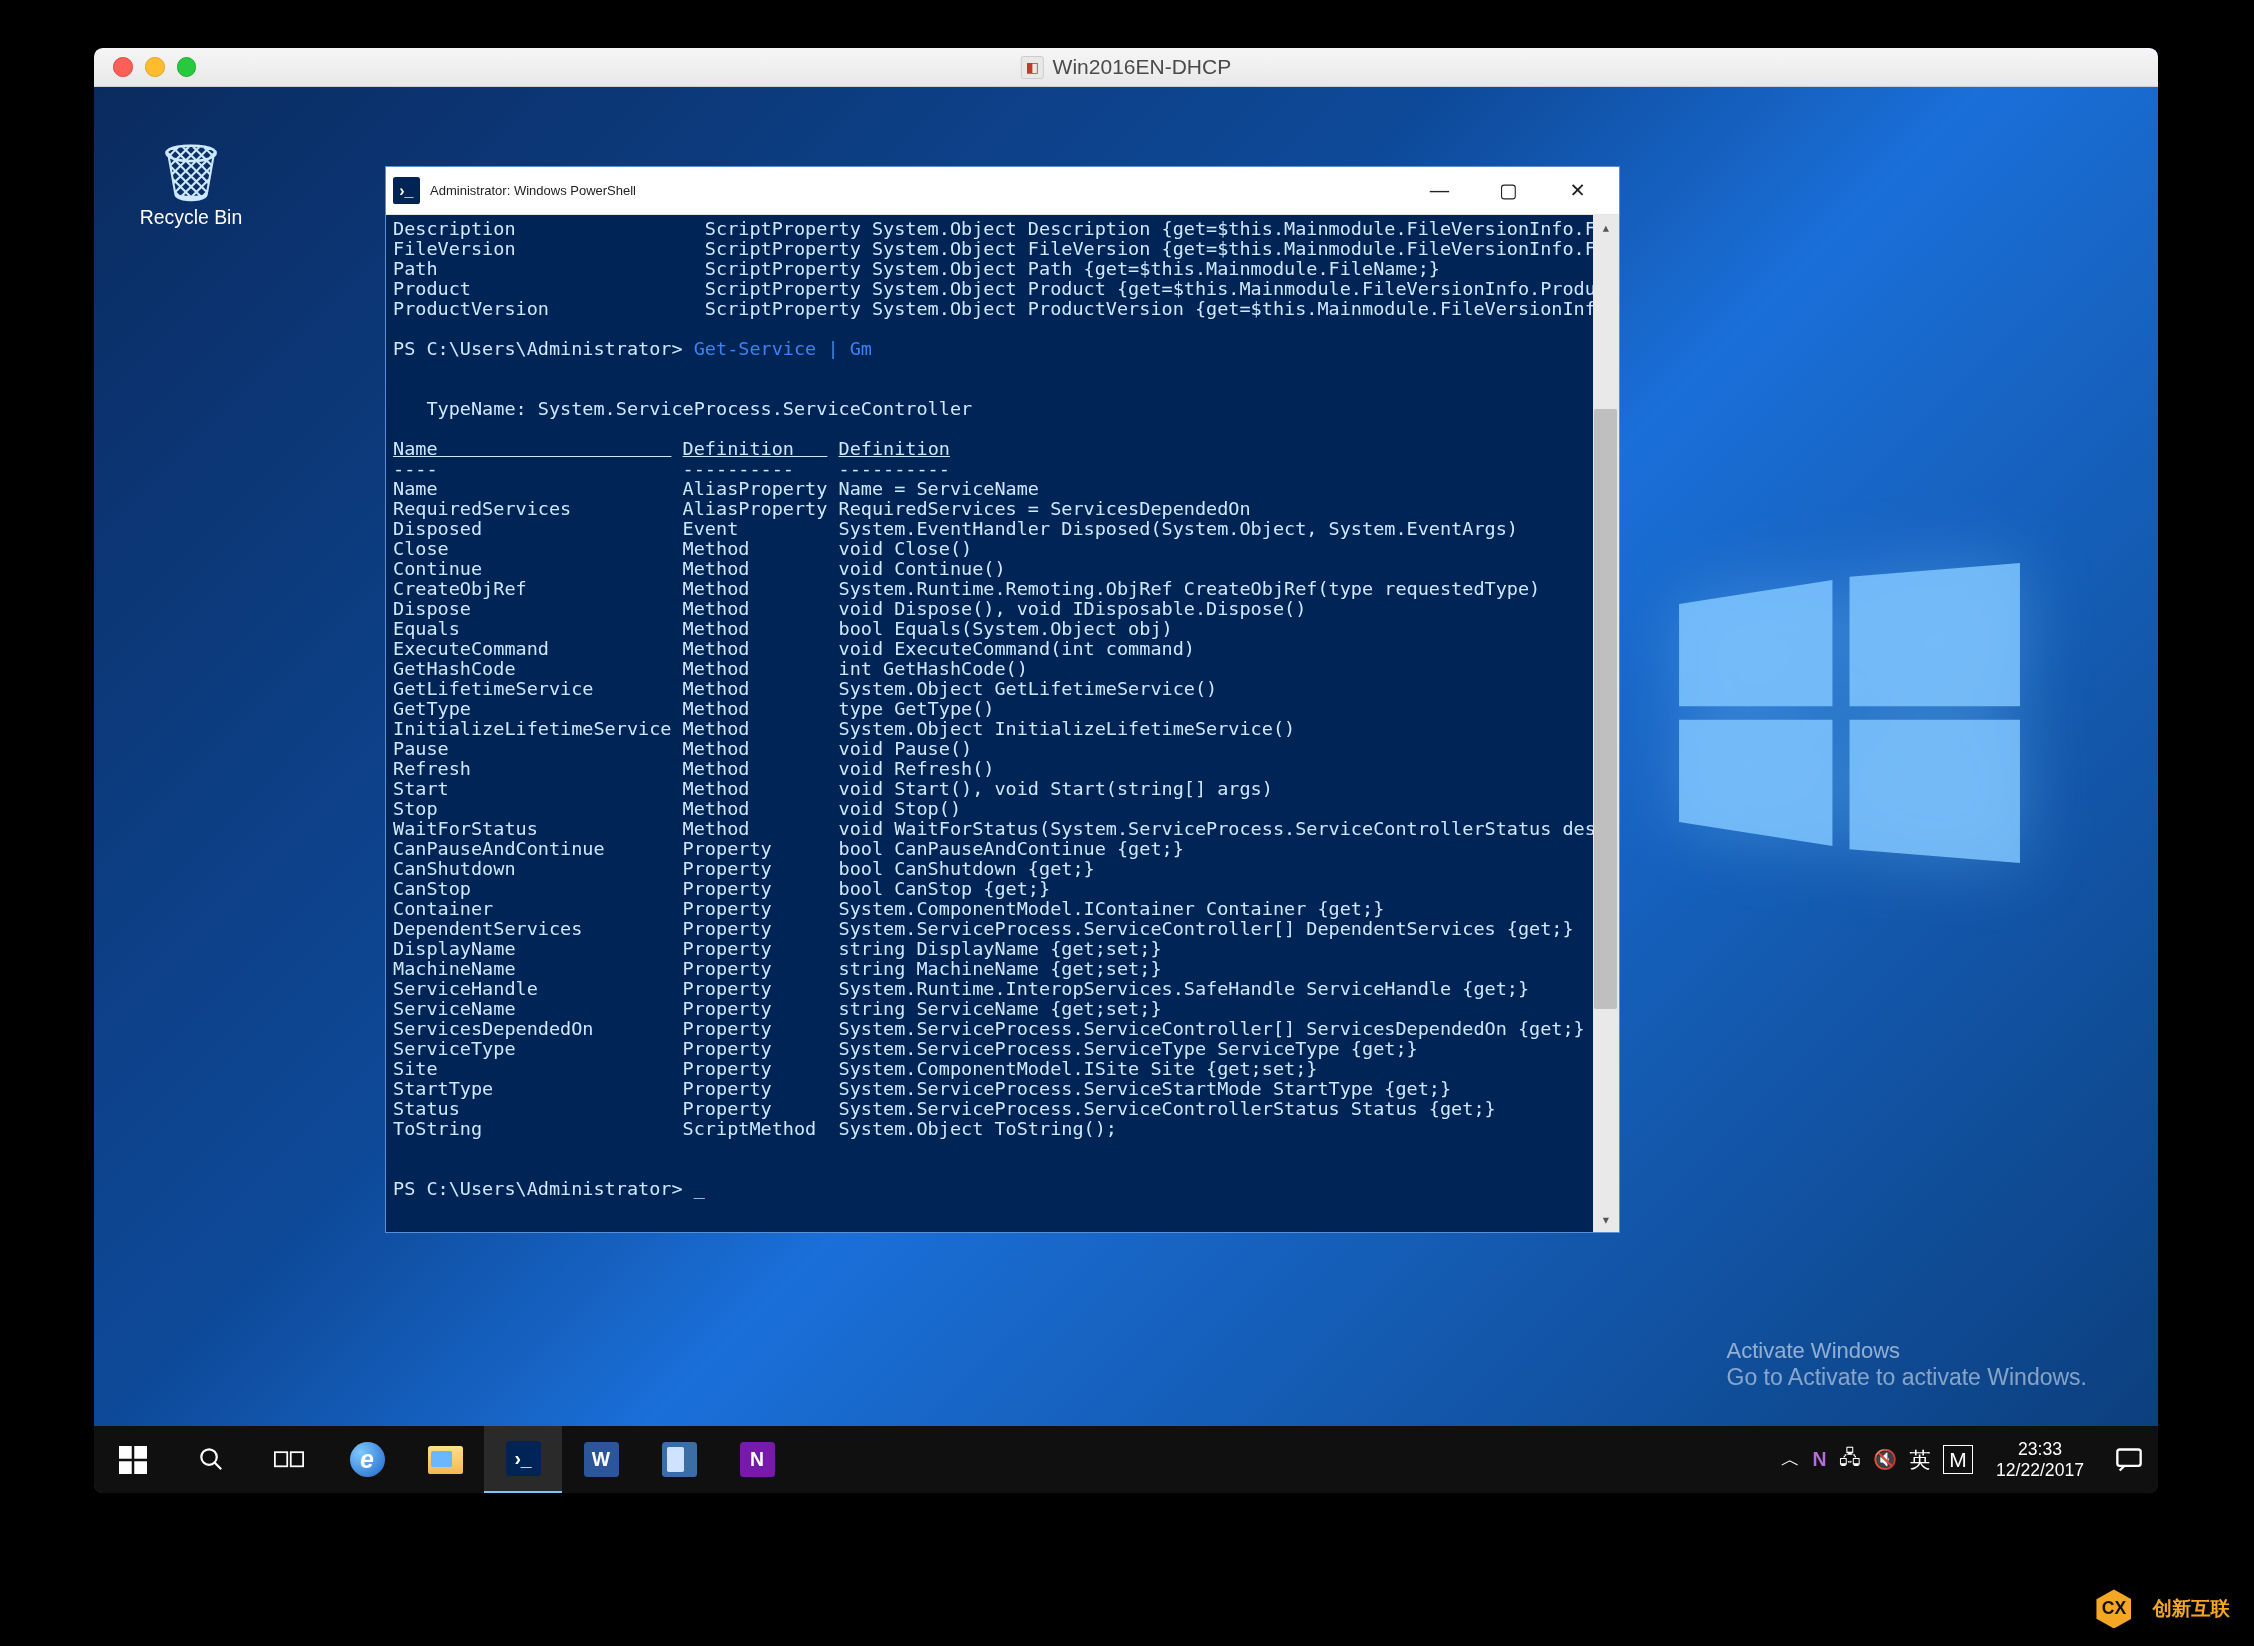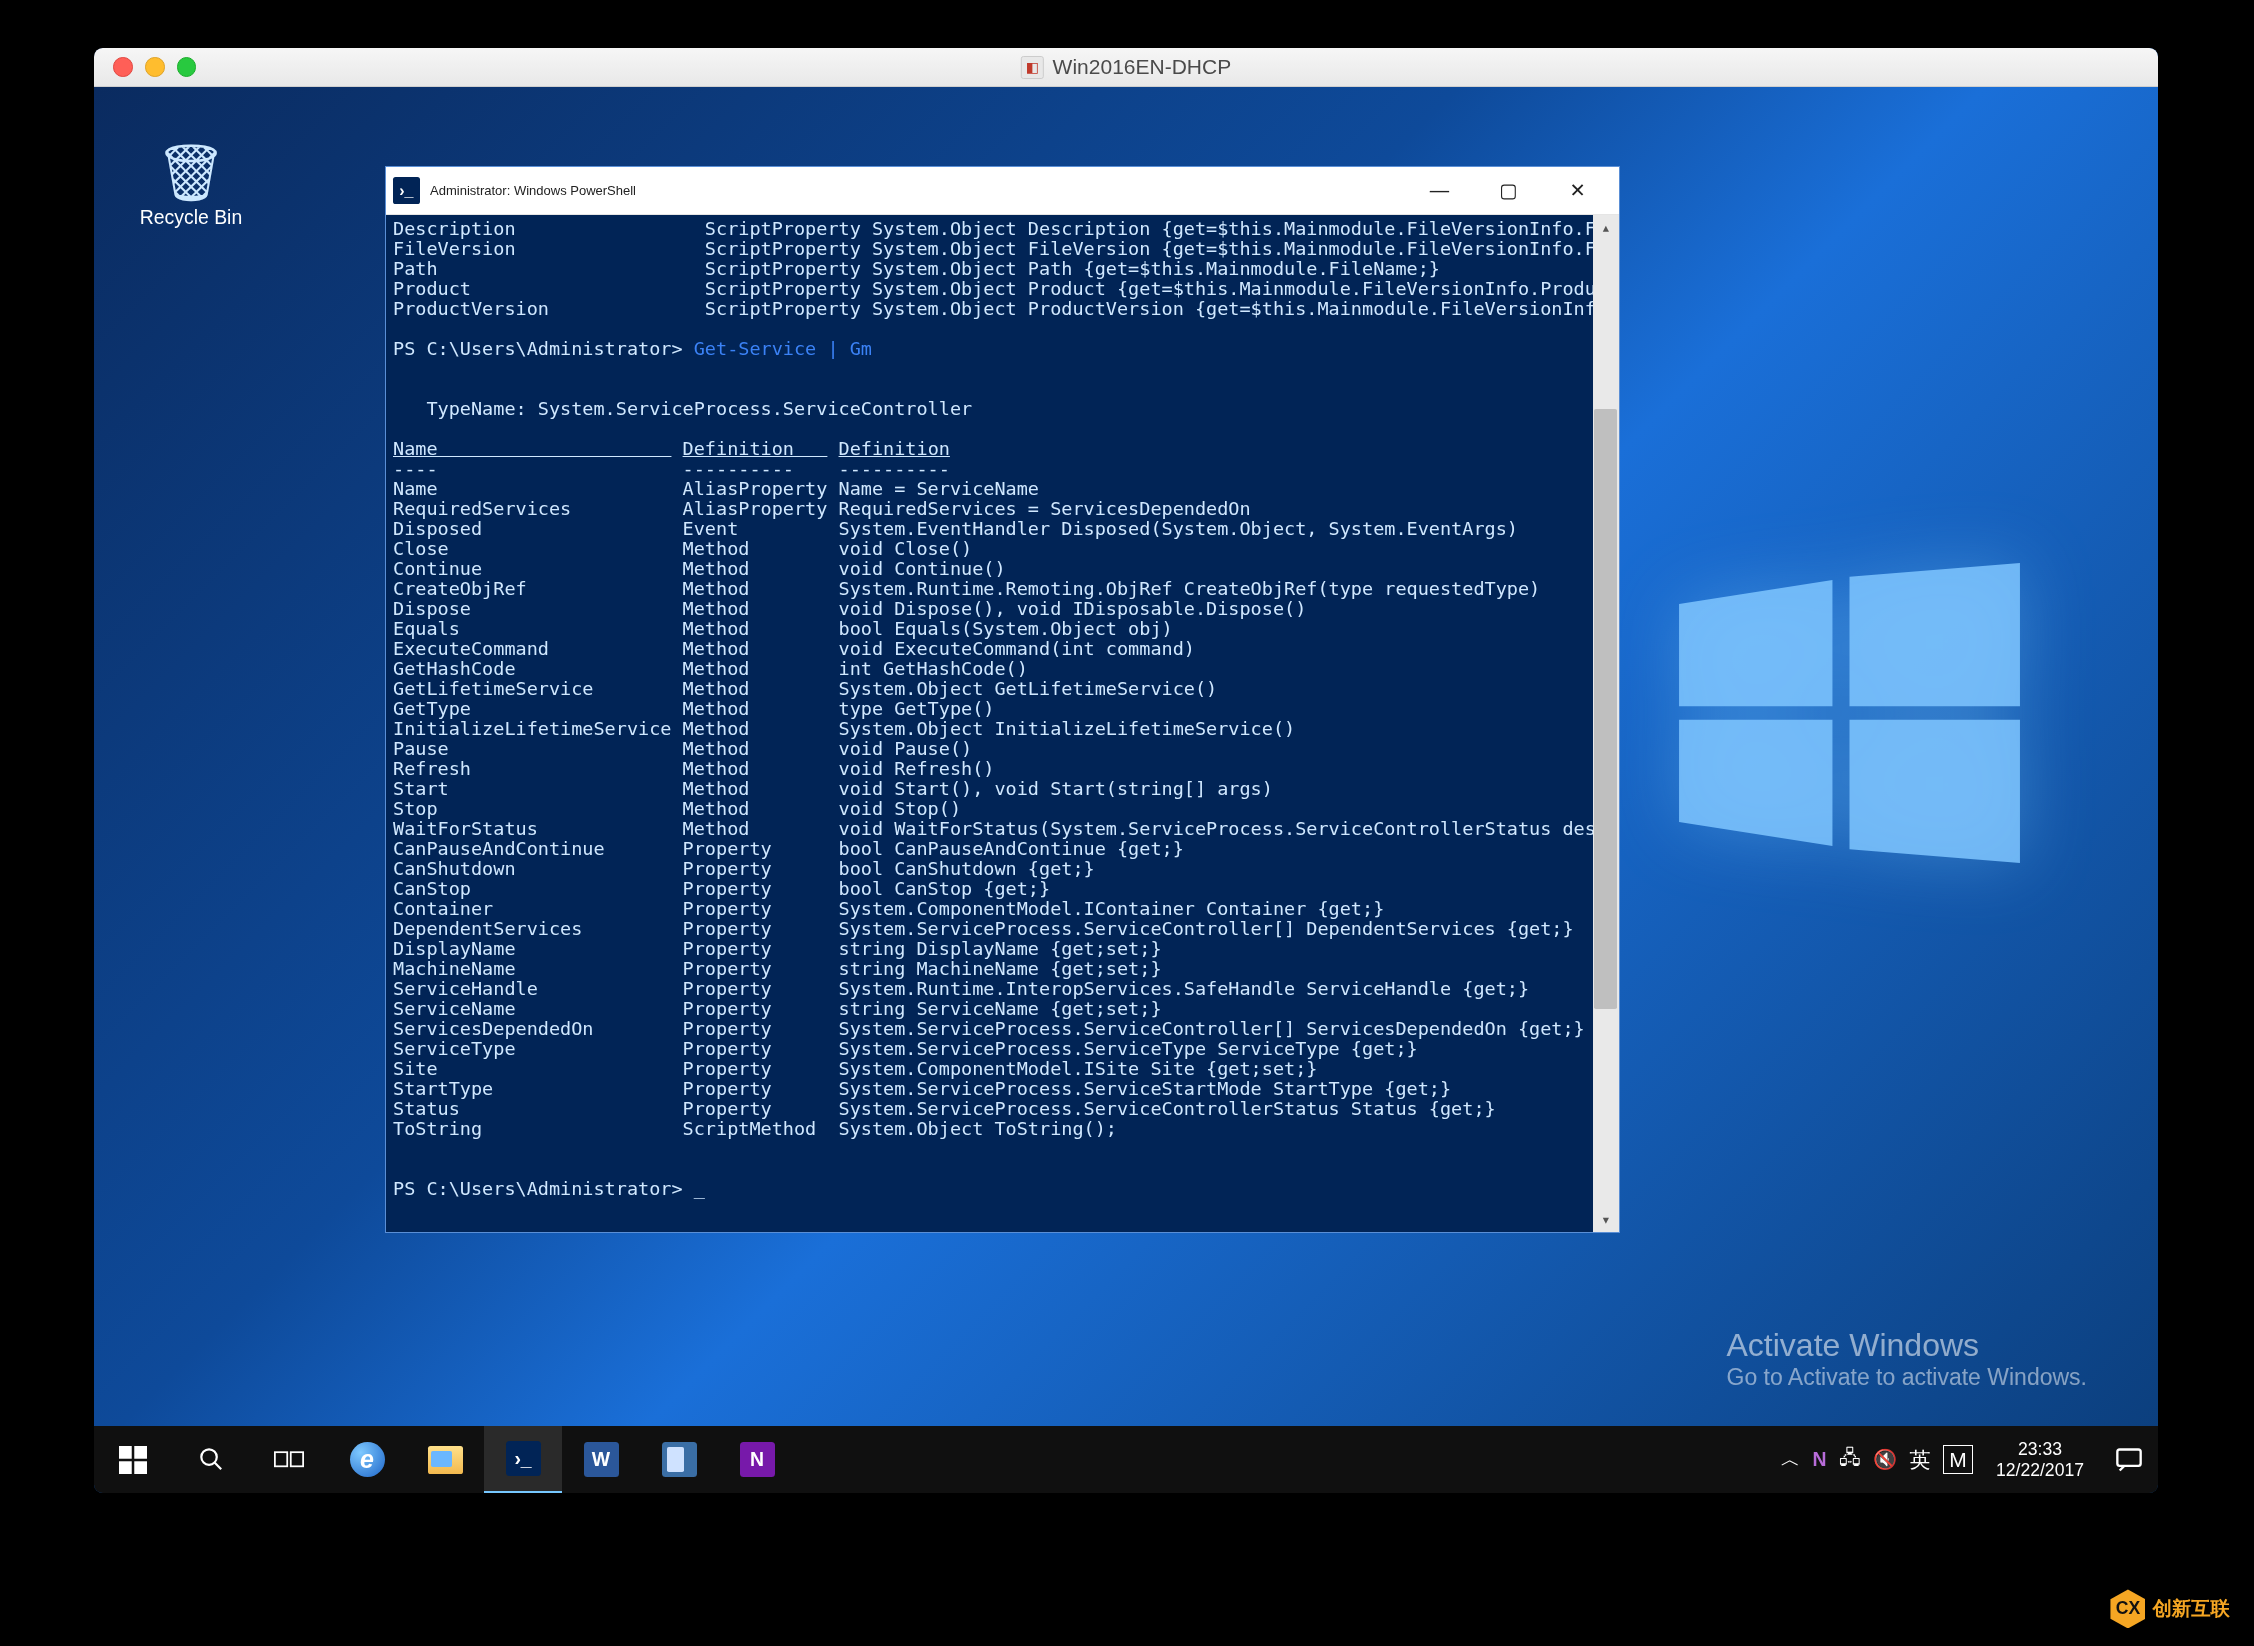--- a/index.html
+++ b/index.html
@@ -54,21 +54,21 @@
 .win-logo svg { width: 100%; height: 100%; filter: drop-shadow(0 0 35px rgba(120,200,255,.4)); }
 .recycle-bin {
   position: absolute; left: 44px; top: 53px; width: 106px; text-align: center;
   color: #fff; font-size: 19.4px;
 }
 .recycle-bin .icon { font-size: 56px; color: #cde8ff; }
 .activate {
   position: absolute; right: 71px; bottom: 35px; text-align: left;
   color: rgba(255,255,255,.55);
 }
-.activate .t1 { font-size: 32px; font-weight: 300; }
+.activate .t1 { font-size: 22px; font-weight: 300; }
 .activate .t2 { font-size: 23px; font-weight: 300; color: rgba(255,255,255,.5); }
 
 
 .ps-window {
   position: absolute; left: 291px; top: 79px; width: 1235px; height: 1067px;
   background: #fff; border: 0.9px solid #5a8fd6; display: flex; flex-direction: column;
 }
 .ps-titlebar {
   height: 48px; background: #fff; display: flex; align-items: center;
   padding: 0 7px; border-bottom: 0.9px solid #e5e5e5;
@@ -114,21 +114,21 @@
 }
 .taskbar .tb-btn.active { background: #2a2a2a; border-bottom: 2.6px solid #76c7ff; }
 .taskbar .tb-right { margin-left: auto; display: flex; align-items: center; height: 100%; padding-right: 7px; gap: 12.4px; }
 .taskbar .tray-icon { font-size: 19.4px; color: #fff; }
 .taskbar .ime { font-size: 21px; }
 .taskbar .clock { text-align: center; font-size: 17.6px; line-height: 21px; padding: 0 10.6px; }
 
 .watermark {
   position: absolute; right: 25px; bottom: 17.6px;
   color: #f5a623; font-size: 19.4px; font-weight: bold;
-  display: flex; align-items: center; gap: 7px;
+  display: flex; align-items: center; gap: 21px;
 }
 .watermark .hex {
   width: 35px; height: 39px; background: #f5a623;
   clip-path: polygon(50% 0,100% 25%,100% 75%,50% 100%,0 75%,0 25%);
   display:flex;align-items:center;justify-content:center;color:#111;font-size:17.6px;
 }
 
 .start-icon svg{width:28px;height:28px;fill:#fff}
 .ie-icon{width:35px;height:35px;border-radius:50%;background:radial-gradient(circle at 30% 30%,#7ec9ff,#1e66c9);position:relative}
 .ie-icon::after{content:"e";position:absolute;inset:0;display:flex;align-items:center;justify-content:center;color:#fff;font-size:25px;font-style:italic;font-weight:bold}

